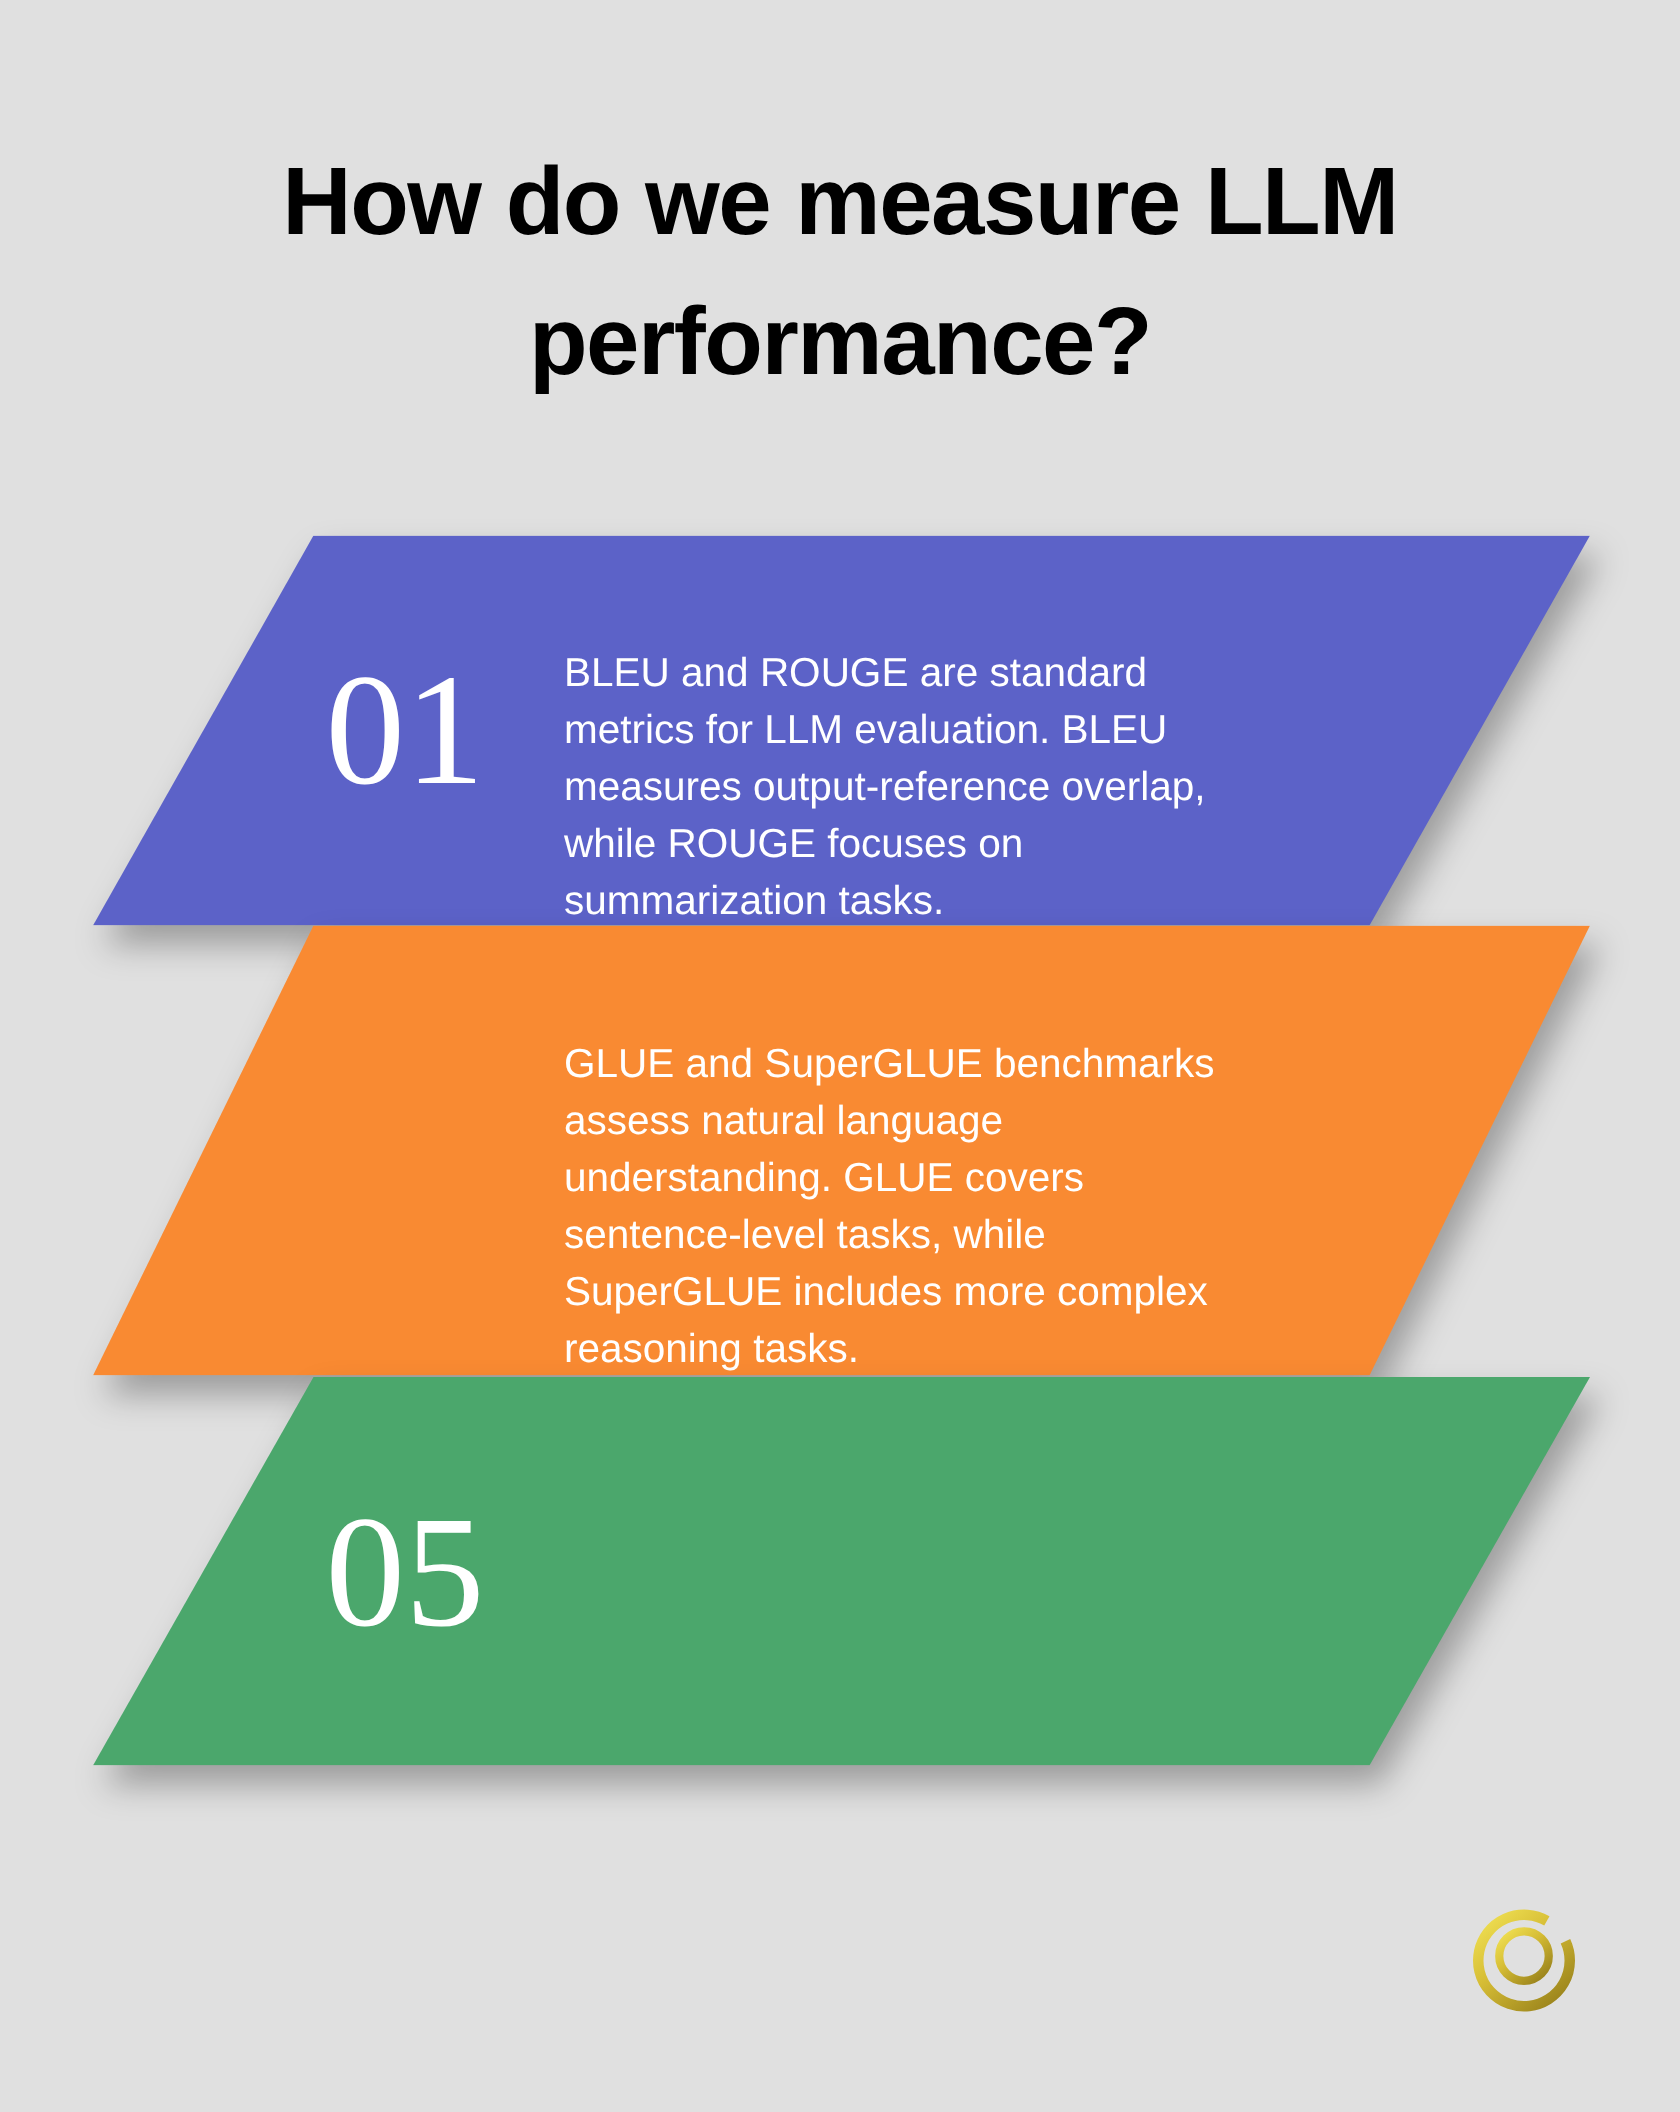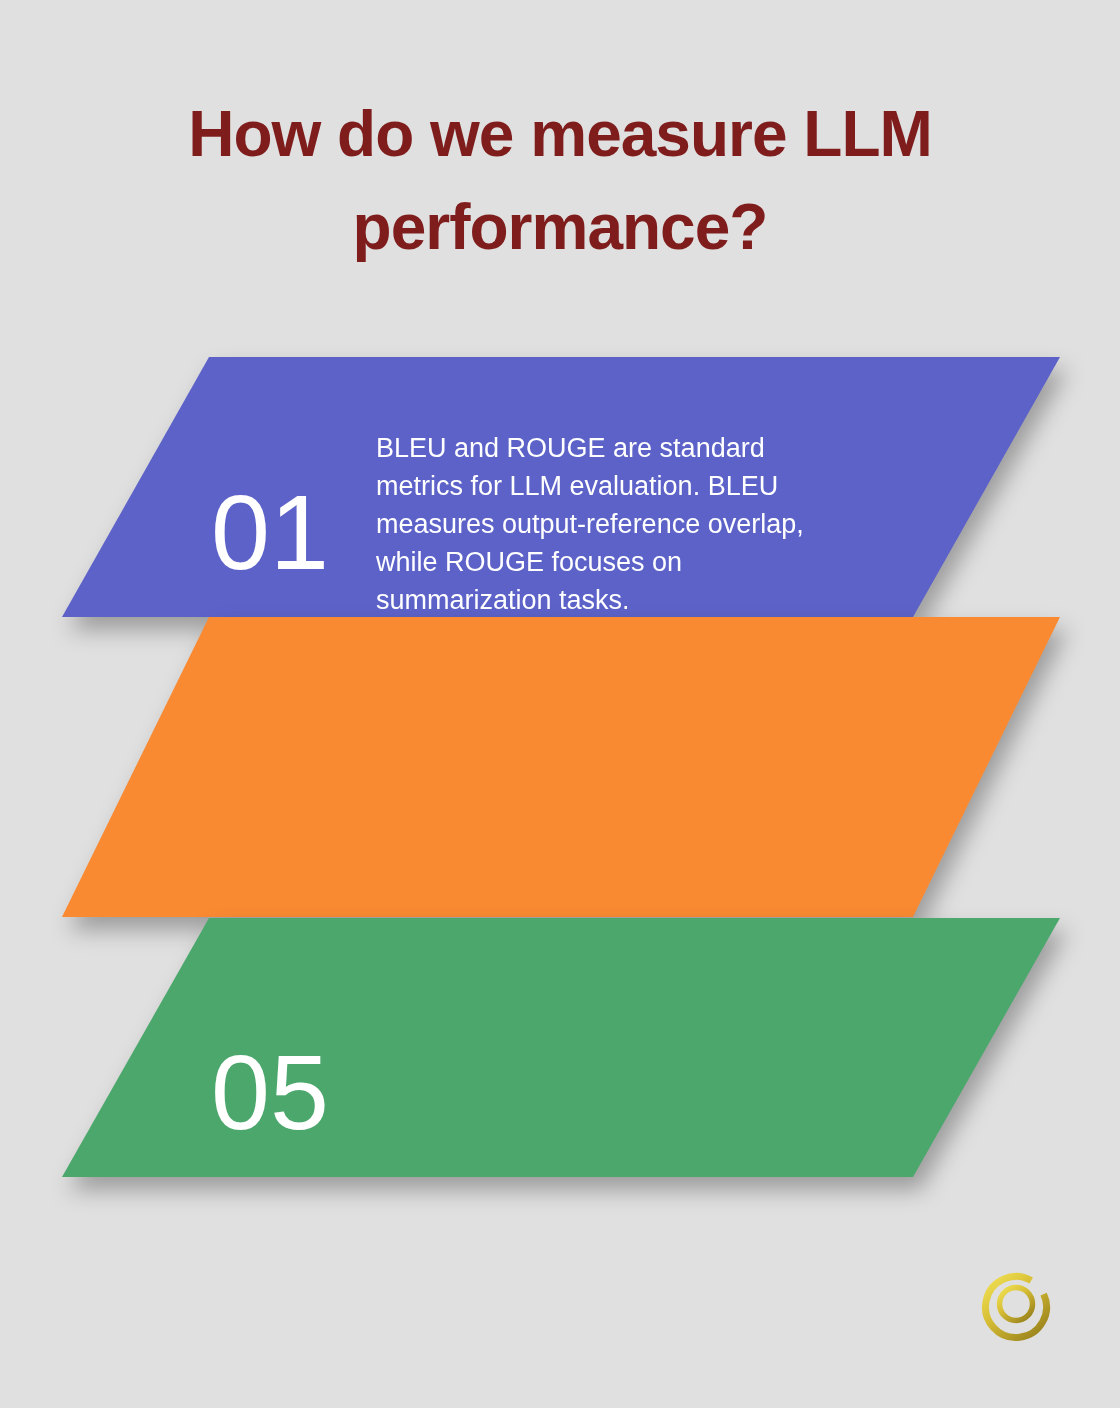--- a/index.html
+++ b/index.html
@@ -11,21 +11,21 @@
     font-family:"Liberation Sans", sans-serif;
   }
   .page-title{
     position:absolute;
     top:88px;left:0;width:1120px;
     text-align:center;
     font-size:64px;
     line-height:1.45;
     font-weight:800;
     letter-spacing:-1px;
-    color:#7f1d1d;
+    color:#000000;
     white-space:pre-line;
   }
   .banner-wrap{
     position:absolute;
     left:62px;width:998px;
     filter:drop-shadow(7px 13px 11px rgba(0,0,0,0.30));
   }
   .banner{
     position:relative;
     width:100%;height:100%;
@@ -34,22 +34,21 @@
   .wrap-1{top:357px;height:260px;}
   .wrap-2{top:617px;height:300px;}
   .wrap-3{top:918px;height:259px;}
   .step-number{
     position:absolute;
     left:128px;top:0;height:100%;width:160px;
     display:flex;align-items:center;justify-content:center;
     font-size:106px;
     font-weight:100;
     color:#ffffff;
-    font-family:Liberation Sans, sans-serif;
-    margin-top:45px;
+    font-family:Liberation Serif, serif;
   }
   .step-text{
     position:absolute;
     left:314px;top:50%;
     transform:translateY(-50%);
     width:520px;
     font-size:27px;
     line-height:38px;
     color:#ffffff;
     white-space:pre-line;
@@ -73,20 +72,26 @@
     <div class="step-text">BLEU and ROUGE are standard
 metrics for LLM evaluation. BLEU
 measures output-reference overlap,
 while ROUGE focuses on
 summarization tasks.</div>
   </div>
 </div>
 
 <div class="banner-wrap wrap-2">
   <div class="banner" style="background: rgb(249, 138, 50);">
+    <div class="step-text">GLUE and SuperGLUE benchmarks
+assess natural language
+understanding. GLUE covers
+sentence-level tasks, while
+SuperGLUE includes more complex
+reasoning tasks.</div>
   </div>
 </div>
 
 <div class="banner-wrap wrap-3">
   <div class="banner" style="background: rgb(75, 167, 108);">
     <div class="step-number">05</div>
   </div>
 </div>
 
 <svg class="logo" viewBox="-36 -36 72 72">

